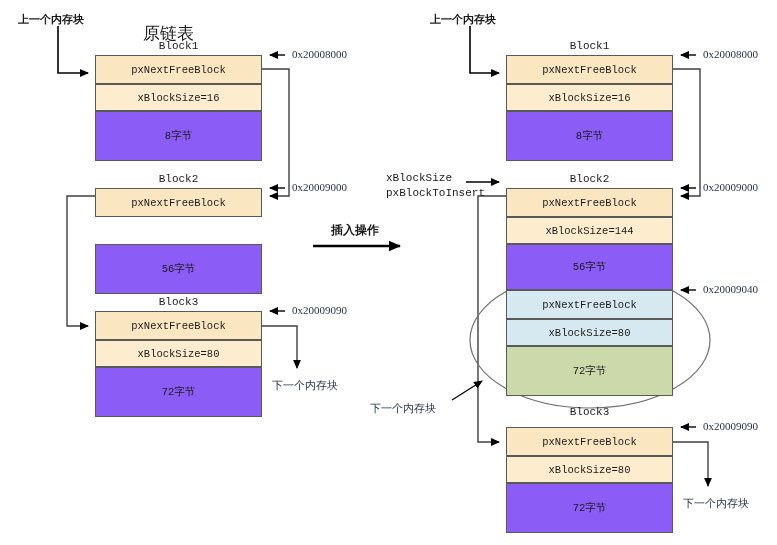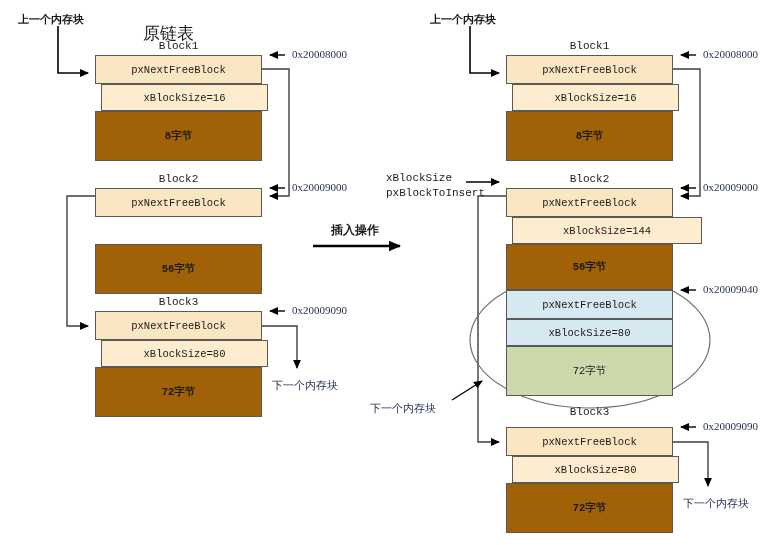--- a/index.html
+++ b/index.html
@@ -44,22 +44,22 @@
     border: 1px solid #595959;
     display: flex;
     align-items: center;
     justify-content: center;
     font-family: "Liberation Mono", "DejaVu Sans Mono", monospace;
     font-size: 10.5px;
     color: #1a1a1a;
     white-space: nowrap;
   }
   .cell.hdr { background: #fbe6c2; }
-  .cell.sz  { background: #fdeccd; margin-left: 6px; }
-  .cell.pay { background: #a16207; font-weight: bold; }
+  .cell.sz  { background: #fdeccd; }
+  .cell.pay { background: #8b5cf6; }
   .cell.ins-hdr { background: #d7e9f0; }
   .cell.ins-sz  { background: #d7e9f0; }
   .cell.ins-pay { background: #ccd9ab; }
   .addr {
     position: absolute;
     font-family: "Liberation Serif", "DejaVu Serif", serif;
     font-size: 11px;
     color: #1f2d4d;
     white-space: nowrap;
   }
@@ -213,21 +213,21 @@
   <div class="ptr" style="left:386px; top:187px;">pxBlockToInsert</div>
 
   <div class="blocklabel" style="left:506px; top:40px; width:167px;">Block1</div>
   <div class="cell hdr" style="left:506px; top:55px; width:167px; height:29px;">pxNextFreeBlock</div>
   <div class="cell sz" style="left:506px; top:84px; width:167px; height:27px;">xBlockSize=16</div>
   <div class="cell pay" style="left:506px; top:111px; width:167px; height:50px;">8字节</div>
   <div class="addr" style="left:703px; top:48px;">0x20008000</div>
 
   <div class="blocklabel" style="left:506px; top:173px; width:167px;">Block2</div>
   <div class="cell hdr" style="left:506px; top:188px; width:167px; height:29px;">pxNextFreeBlock</div>
-  <div class="cell sz" style="left:506px; top:217px; width:190px; height:27px;">xBlockSize=144</div>
+  <div class="cell sz" style="left:506px; top:217px; width:167px; height:27px;">xBlockSize=144</div>
   <div class="cell pay" style="left:506px; top:244px; width:167px; height:46px;">56字节</div>
   <div class="addr" style="left:703px; top:181px;">0x20009000</div>
 
   <div class="cell ins-hdr" style="left:506px; top:290px; width:167px; height:29px;">pxNextFreeBlock</div>
   <div class="cell ins-sz" style="left:506px; top:319px; width:167px; height:27px;">xBlockSize=80</div>
   <div class="cell ins-pay" style="left:506px; top:346px; width:167px; height:50px;">72字节</div>
   <div class="addr" style="left:703px; top:283px;">0x20009040</div>
 
   <div class="note-blue" style="left:370px; top:401px;">下一个内存块</div>
 

